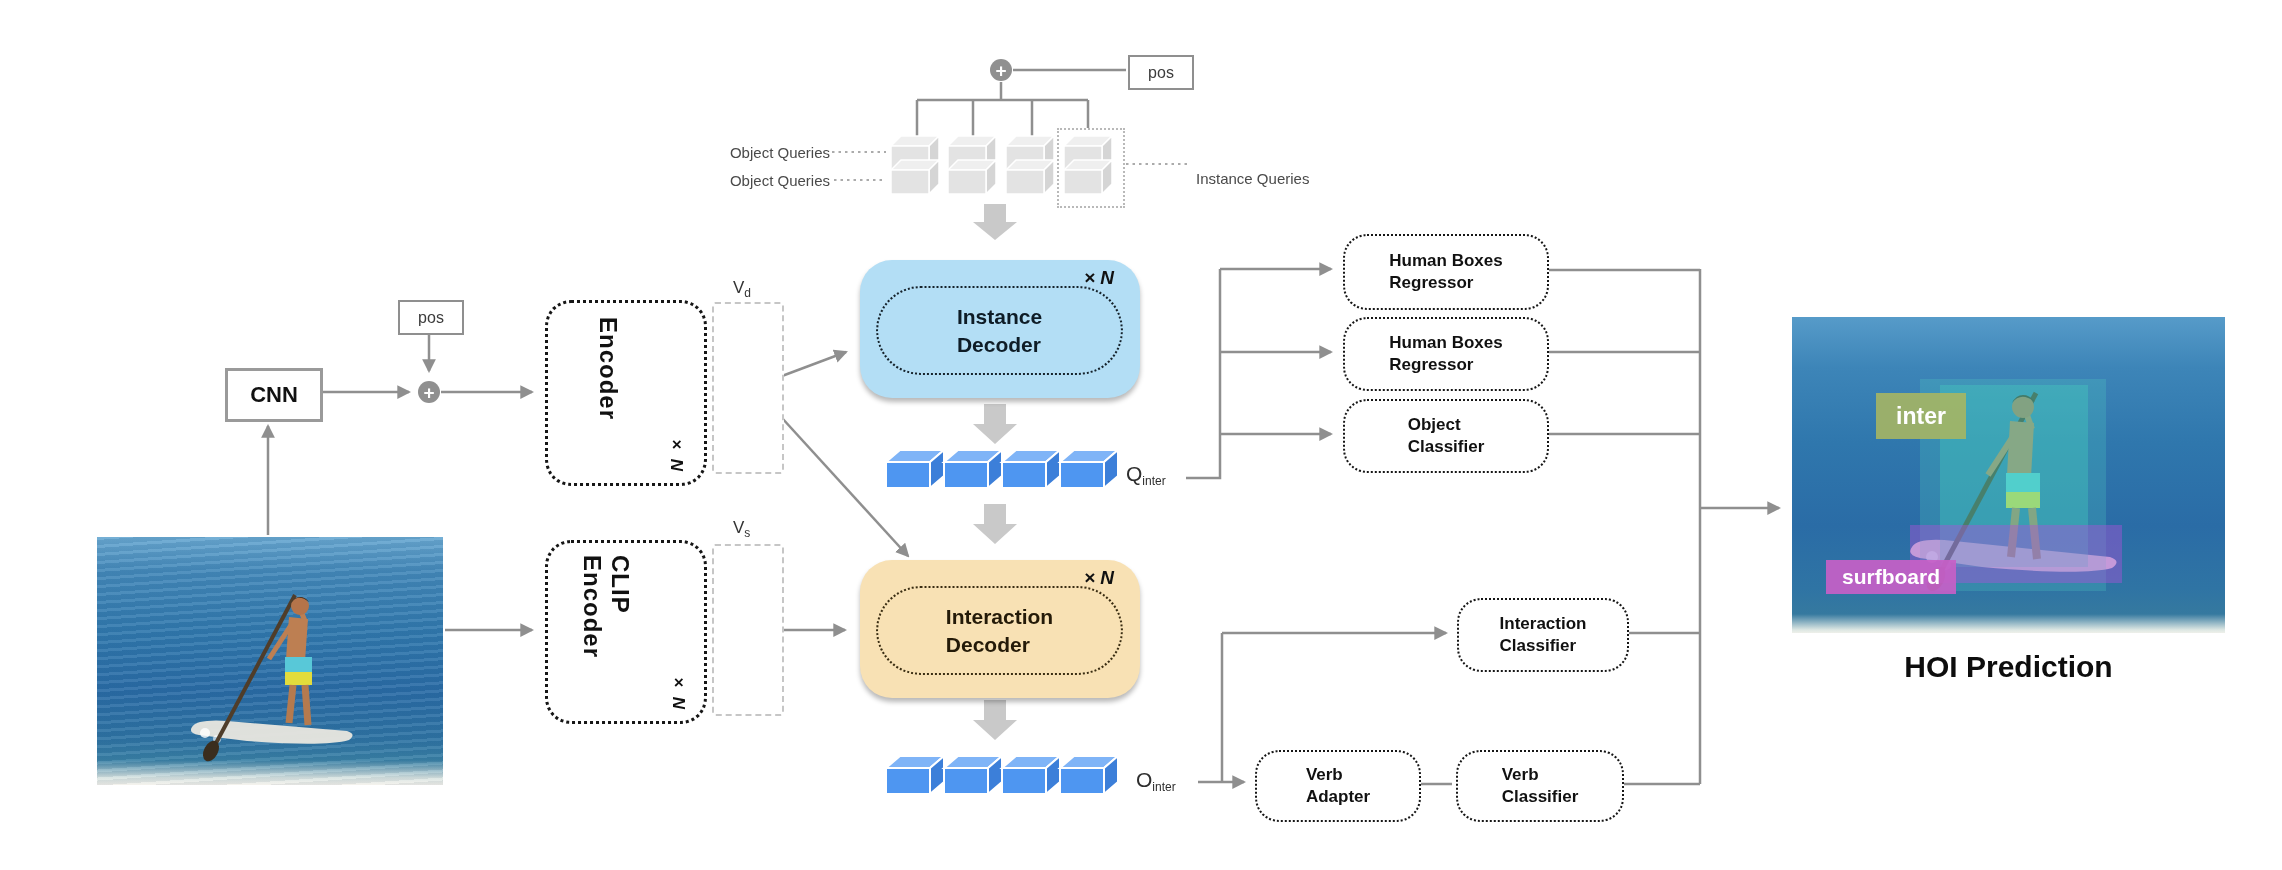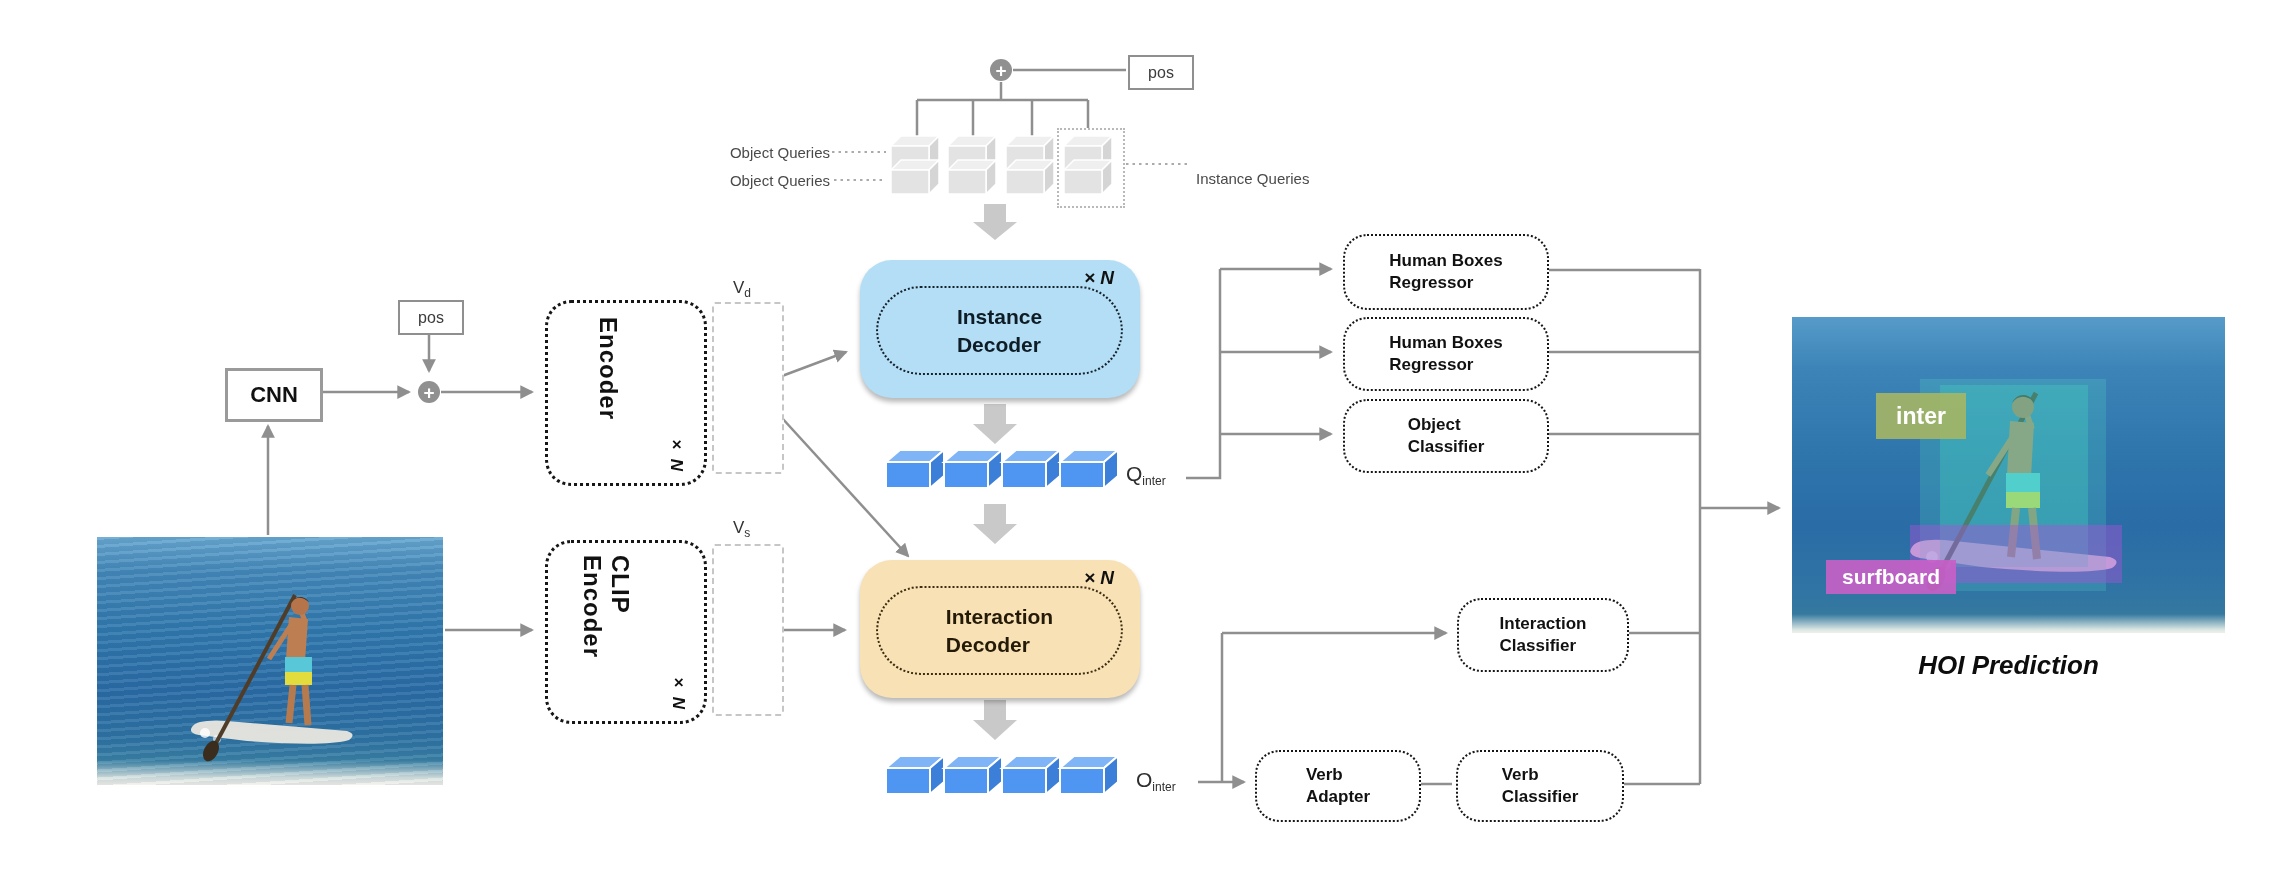--- a/index.html
+++ b/index.html
@@ -38,21 +38,21 @@
   .tok{font-size:21px;color:#2e2e2e;}
   
   .photo{overflow:hidden;background:
      linear-gradient(180deg,#6aa9d2 0%,#4489ba 14%,#3179ae 38%,#2a6ca6 62%,#2f74a4 82%,#3a81a6 90%,#d8e4e2 97%,#f4f2ec 100%);}
   .photo .waves{position:absolute;inset:0;background:repeating-linear-gradient(176deg,
      rgba(255,255,255,.08) 0 3px, rgba(10,40,70,.07) 3px 8px);}
   .photo2{overflow:hidden;background:
      linear-gradient(180deg,#569bc9 0%,#3d85b8 16%,#2f77ad 40%,#2a6ca6 66%,#2f74a4 86%,#35799f 94%,#dde7e3 99%,#eef0ea 100%);}
   .ovl{position:absolute;}
   .lab{position:absolute;display:flex;align-items:center;justify-content:center;color:#fff;font-weight:bold;}
-  .caption{font-weight:bold;font-size:26px;color:#0d0d0d;text-align:center;font-style:italic;}
+  .caption{font-weight:bold;font-size:30px;color:#0d0d0d;text-align:center;}
 </style>
 </head>
 <body>
 
 <div id="canvas">
 
   <svg id="wires" viewBox="0 0 2282 870">
     <defs>
       <marker id="arr" viewBox="0 0 10 10" refX="8.5" refY="5" markerWidth="5.5" markerHeight="5.5" orient="auto-start-reverse">
         <path d="M0,0 L10,5 L0,10 z" fill="#8f8f8f"></path>

